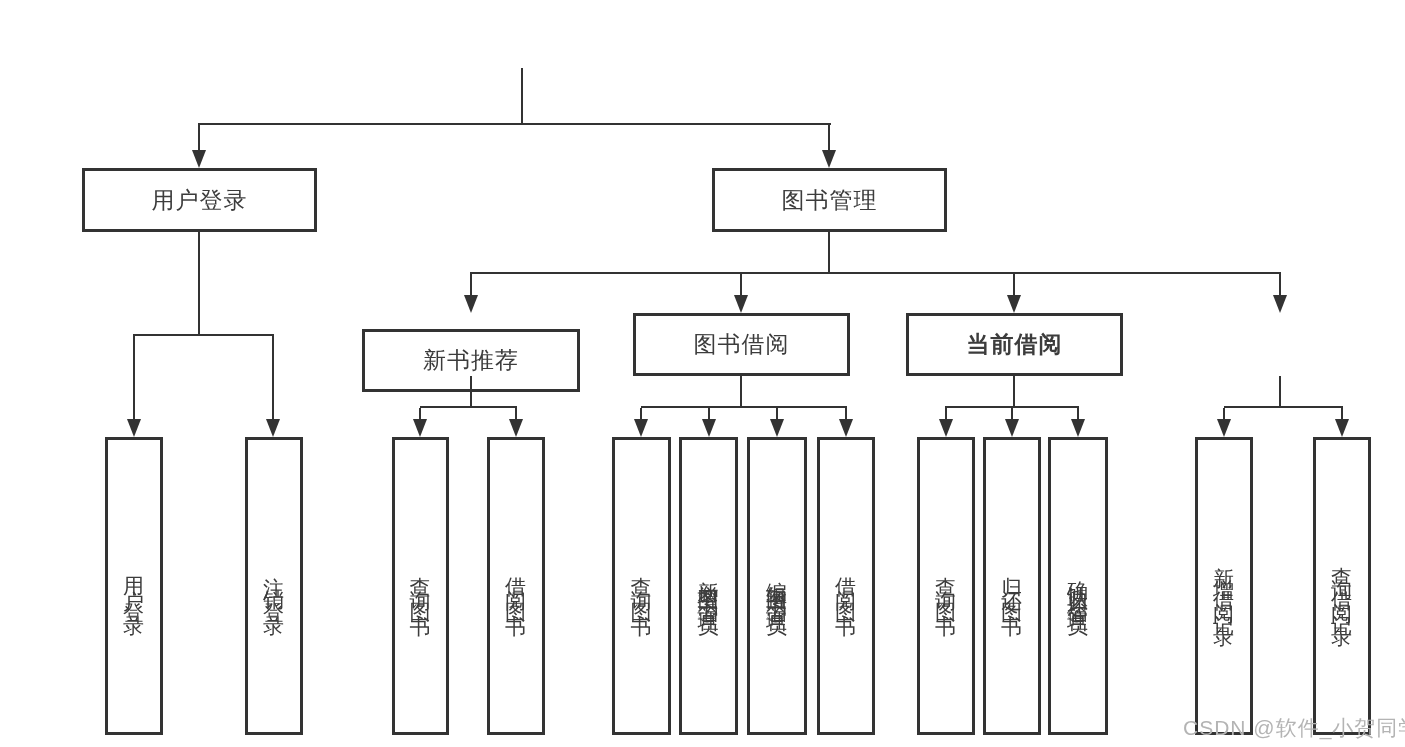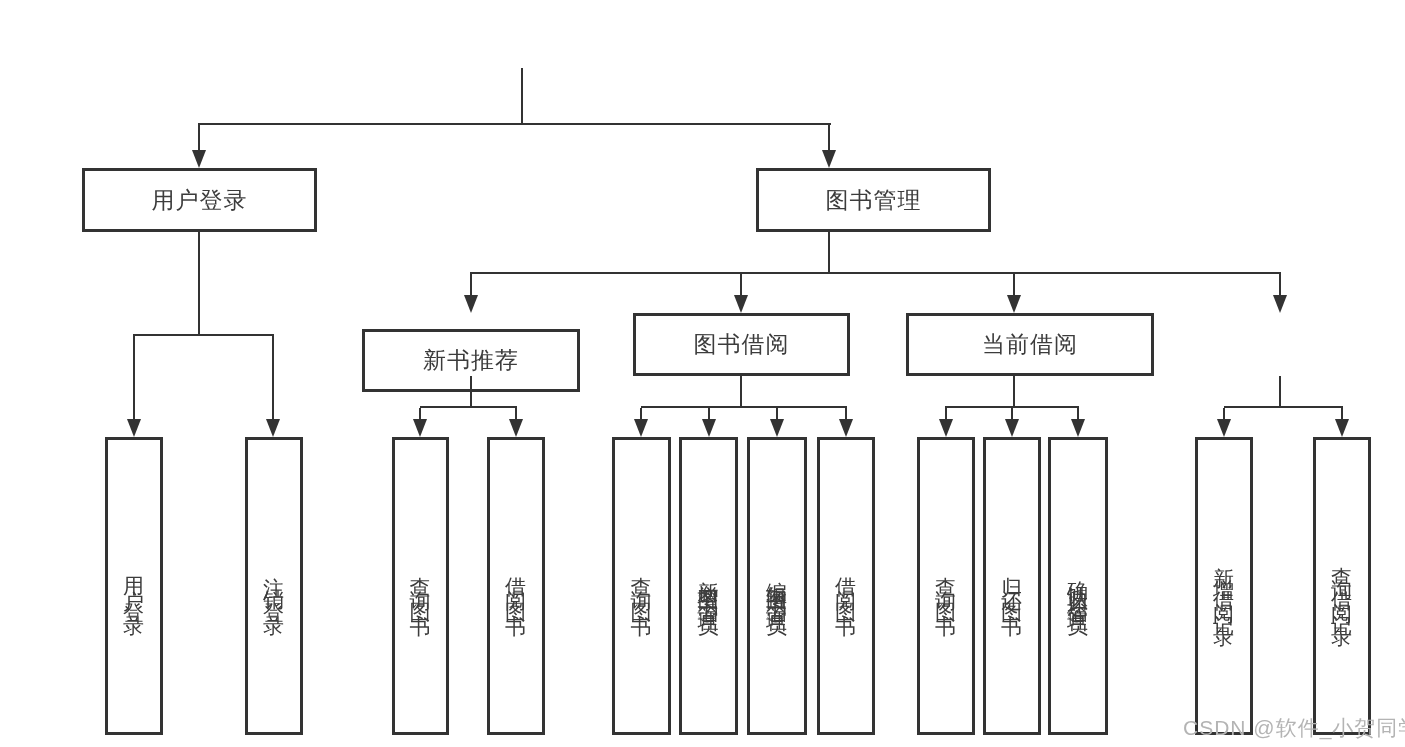--- a/index.html
+++ b/index.html
@@ -57,33 +57,33 @@
 </head>
 <body>
 
 <div class="canvas">
 
 
   <div class="box" style="left:82px; top:168px; width:235px; height:64px;">
     <span>用户登录</span>
   </div>
 
-  <div class="box" style="left:712px; top:168px; width:235px; height:64px;margin-left:44px;">
+  <div class="box" style="left:712px; top:168px; width:235px; height:64px;">
     <span>图书管理</span>
   </div>
 
   <div class="box" style="left:362px; top:313px; width:218px; height:63px;margin-top:16px;">
     <span>新书推荐</span>
   </div>
 
   <div class="box" style="left:633px; top:313px; width:217px; height:63px;align-items:center;">
     <span>图书借阅</span>
   </div>
 
-  <div class="box" style="left:906px; top:313px; width:248px; height:63px;">
+  <div class="box" style="left:906px; top:313px; width:217px; height:63px;font-weight:bold;">
     <span>当前借阅</span>
   </div>
 
 
   <div class="box leaf" style="left:105px; top:437px; width:58px; height:298px;">
     <span class="vtext">用户登录</span>
   </div>
 
   <div class="box leaf" style="left:245px; top:437px; width:58px; height:298px;">
     <span class="vtext">注销登录</span>

